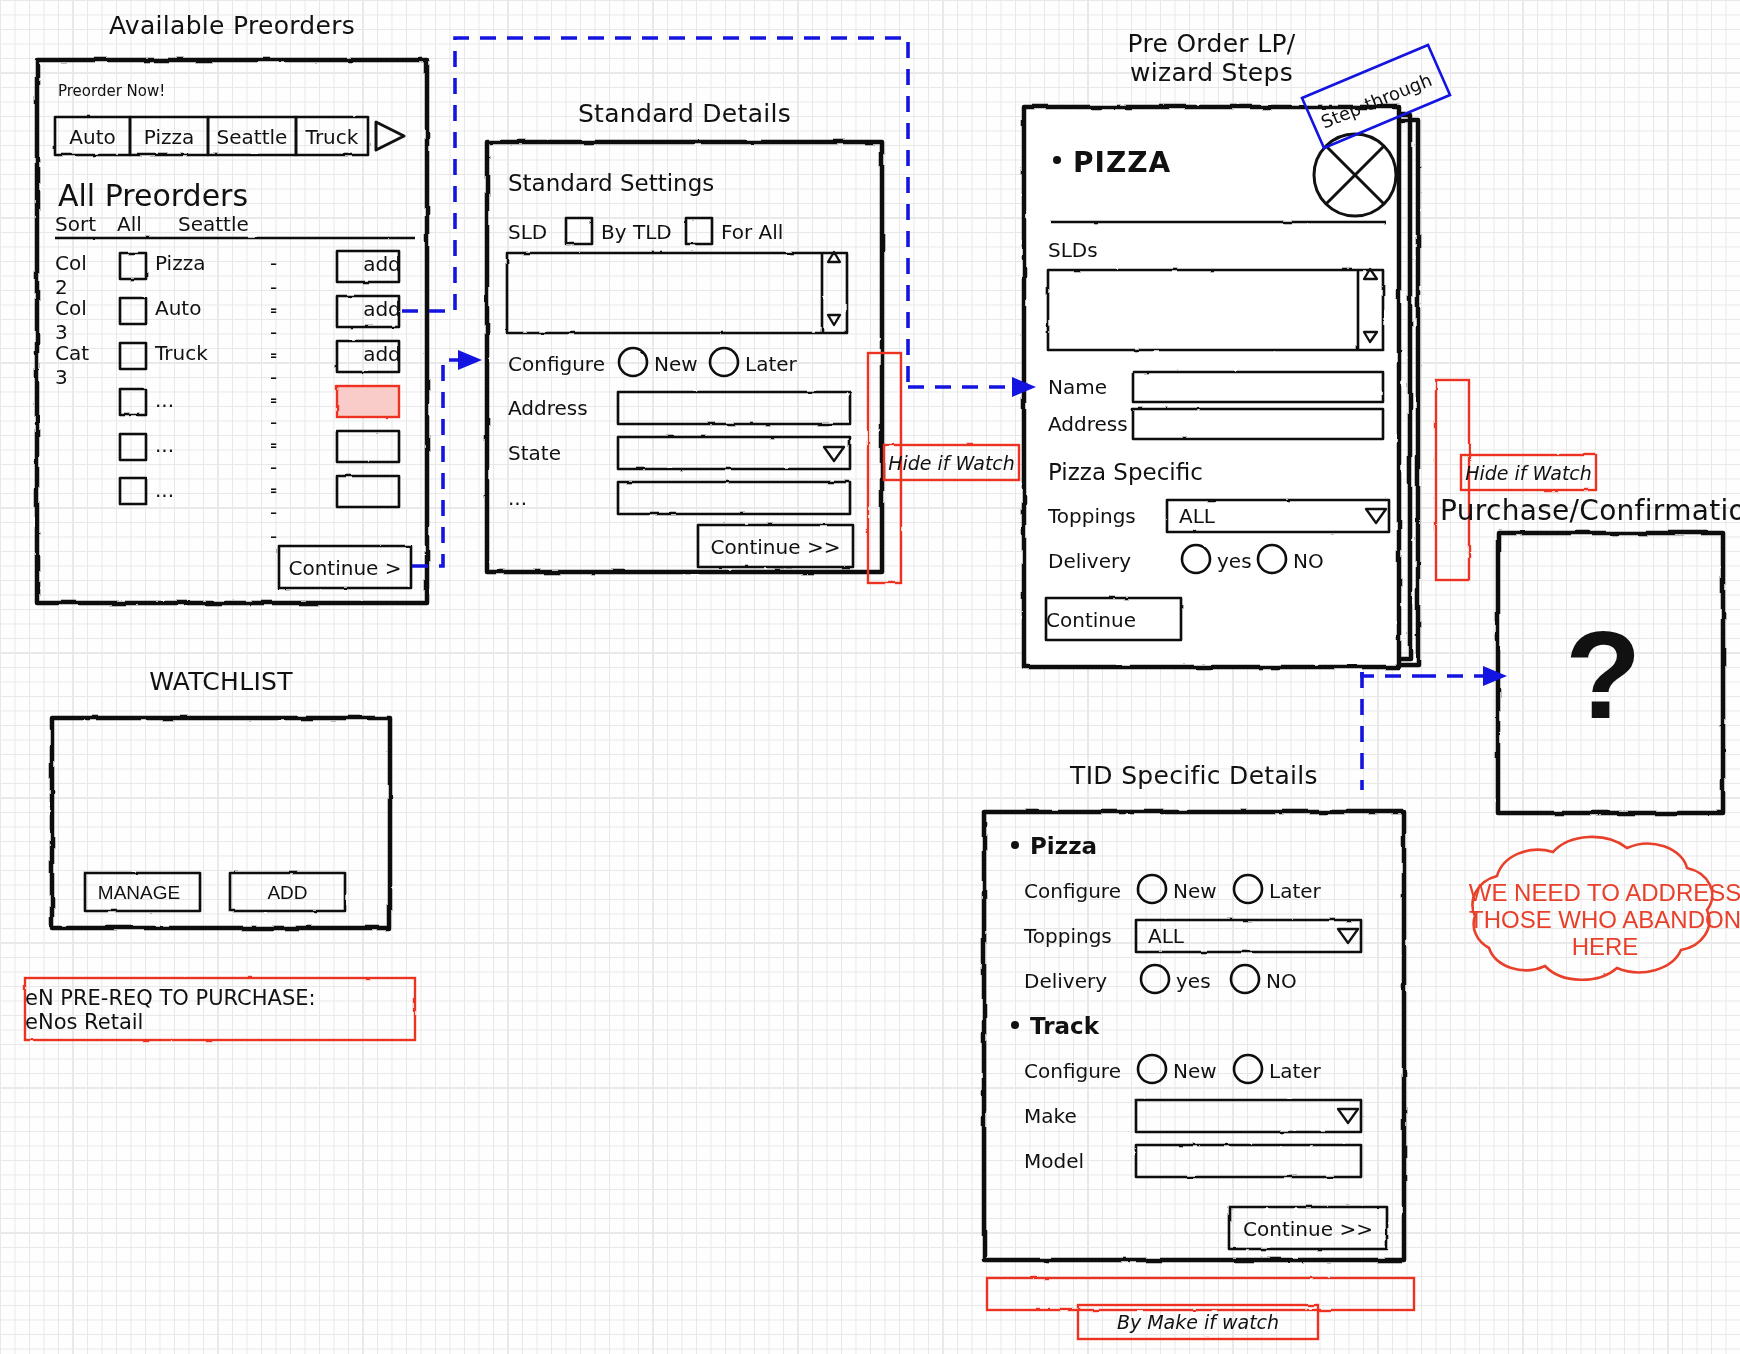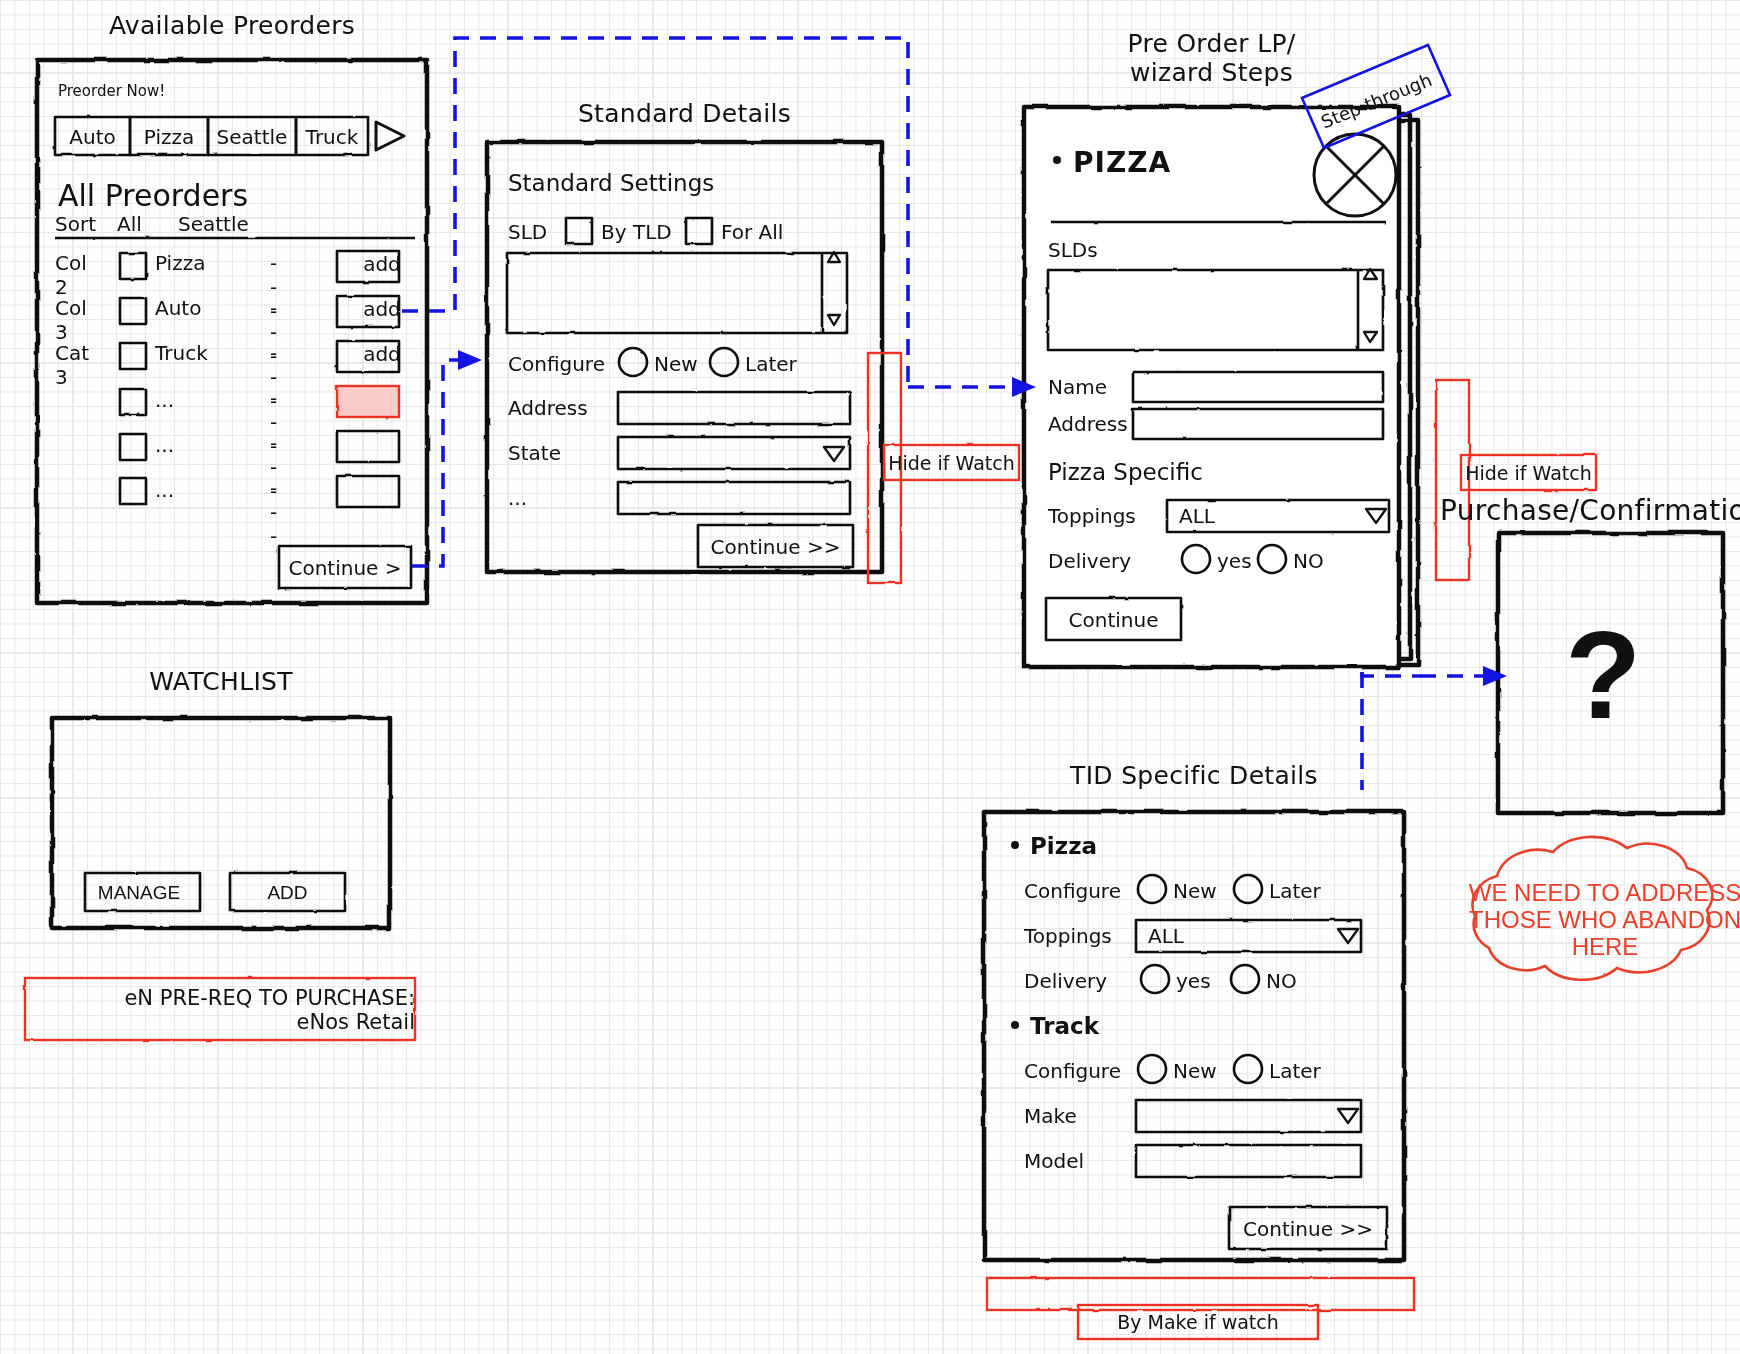--- a/index.html
+++ b/index.html
@@ -31,21 +31,21 @@
     text-align:center;
     white-space:pre-line;
     line-height:1.15;
   }
   .lbl{font-size:20px;color:#111;}
   .bold{font-weight:bold;}
   .mono-ui{font-family:"Liberation Sans", sans-serif;}
 
   .redbox-txt{
     position:absolute;font-size:19px;color:#111;text-align:center;
-    display:flex;align-items:center;justify-content:center;
+    display:flex;align-items:center;justify-content:center;font-style:italic;
   }
 
   .qmark{
     position:absolute;font-size:125px;font-weight:bold;color:#111;
     font-family:"Liberation Sans", sans-serif;line-height:1;
   }
   .cloudtxt{
     position:absolute;color:#e8402a;font-size:24px;text-align:center;
     font-family:"Liberation Sans", sans-serif;line-height:1.12;
   }
@@ -302,21 +302,21 @@
     <span class="abs lbl" style="left:215px;top:0">---</span>
   </div>
 </div>
 
 <div class="abs lbl" style="left:279px;top:556px;width:132px;text-align:center;z-index:3">Continue &gt;</div>
 
 <div class="ttl" style="left:52px;top:668px;width:338px;z-index:3">WATCHLIST</div>
 <div class="abs lbl mono-ui" style="left:85px;top:882px;width:108px;text-align:center;font-size:19px;z-index:3">MANAGE</div>
 <div class="abs lbl mono-ui" style="left:230px;top:882px;width:115px;text-align:center;font-size:19px;z-index:3">ADD</div>
 
-<div class="abs" style="left:25px;top:986px;width:390px;text-align:right;z-index:3">
+<div class="abs" style="left:25px;top:986px;width:390px;text-align:left;z-index:3">
   <div class="lbl" style="font-size:21px">eN PRE-REQ TO PURCHASE:</div>
   <div class="lbl" style="font-size:21px">eNos Retail</div>
 </div>
 
 <div class="ttl" style="left:487px;top:100px;width:395px;z-index:3">Standard Details</div>
 <div class="abs lbl" style="left:508px;top:170px;font-size:23px;z-index:3">Standard Settings</div>
 <div class="abs lbl" style="left:508px;top:220px;z-index:3">SLD</div>
 <div class="abs" style="left:566px;top:218px;width:26px;height:26px;z-index:3"></div>
 <div class="abs lbl" style="left:601px;top:220px;z-index:3">By TLD</div>
 <div class="abs" style="left:686px;top:218px;width:26px;height:26px;z-index:3"></div>
@@ -357,21 +357,21 @@
 
 <div class="abs lbl" style="left:1048px;top:504px;z-index:3">Toppings</div>
 <div class="abs lbl" style="left:1179px;top:504px;z-index:3">ALL</div>
 
 <div class="abs lbl" style="left:1048px;top:549px;z-index:3">Delivery</div>
 <div class="abs" style="left:1182px;top:545px;width:28px;height:28px;z-index:3"></div>
 <div class="abs lbl" style="left:1217px;top:549px;z-index:3">yes</div>
 <div class="abs" style="left:1258px;top:545px;width:28px;height:28px;z-index:3"></div>
 <div class="abs lbl" style="left:1293px;top:549px;z-index:3">NO</div>
 
-<div class="abs lbl" style="left:1046px;top:608px;width:135px;text-align:center;z-index:3">Continue</div>
+<div class="abs lbl" style="left:1046px;top:608px;width:135px;z-index:3">Continue</div>
 
 <div class="ttl" style="left:984px;top:762px;width:420px;z-index:3">TID Specific Details</div>
 
 <div class="abs lbl bold" style="left:1030px;top:833px;font-size:23px;z-index:3">Pizza</div>
 
 <div class="abs lbl" style="left:1024px;top:879px;z-index:3">Configure</div>
 <div class="abs" style="left:1138px;top:875px;width:28px;height:28px;z-index:3"></div>
 <div class="abs lbl" style="left:1173px;top:879px;z-index:3">New</div>
 <div class="abs" style="left:1234px;top:875px;width:28px;height:28px;z-index:3"></div>
 <div class="abs lbl" style="left:1269px;top:879px;z-index:3">Later</div>

